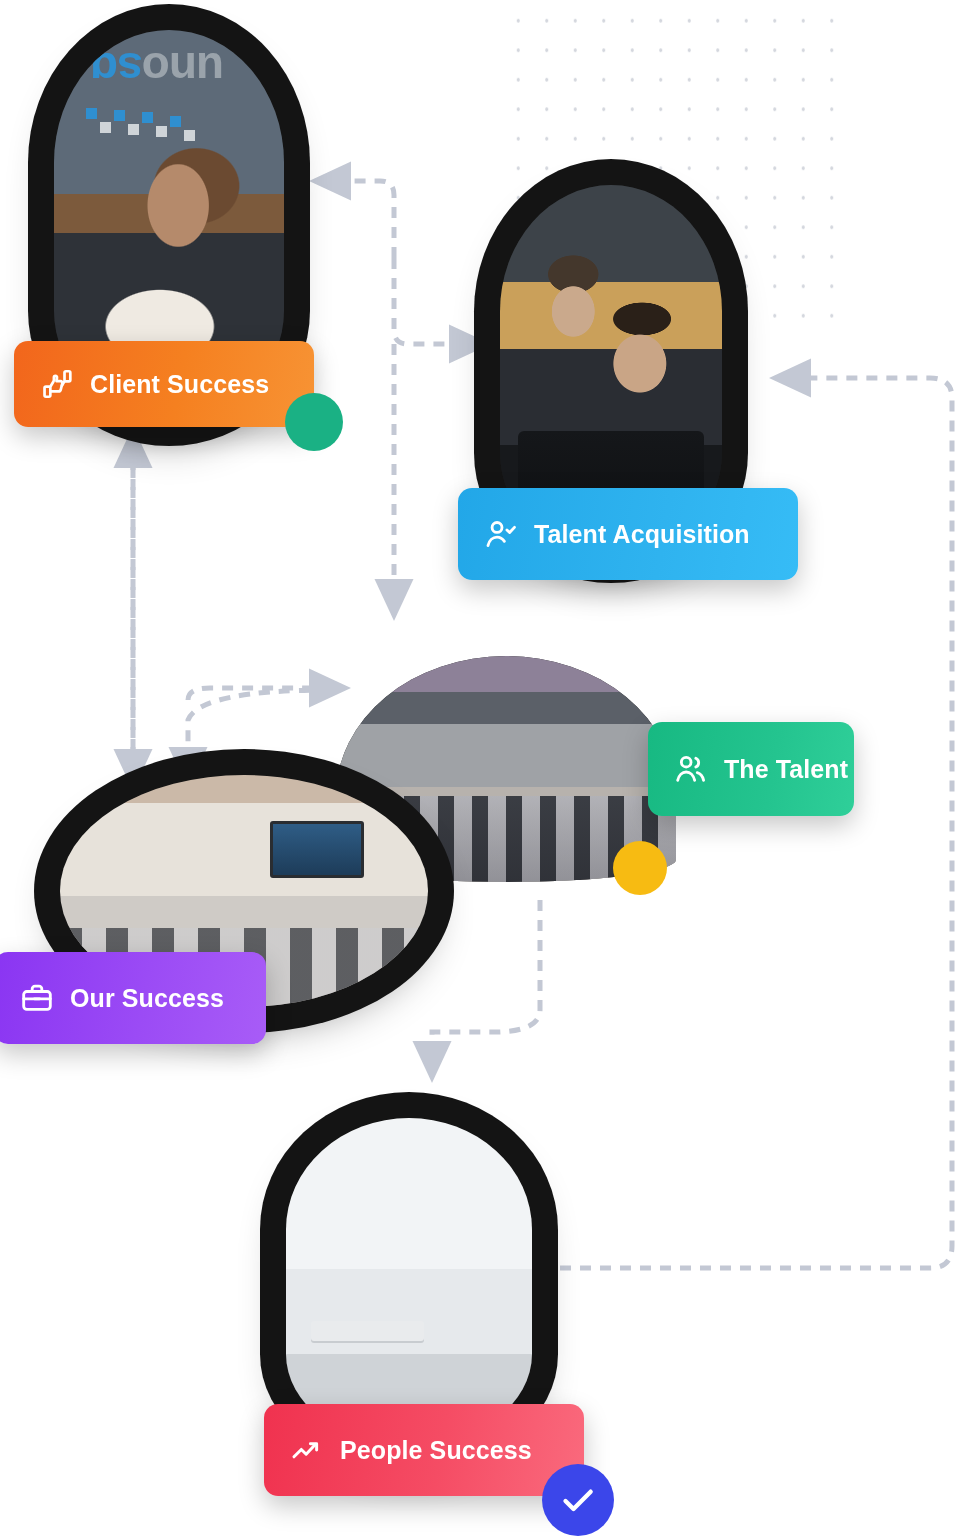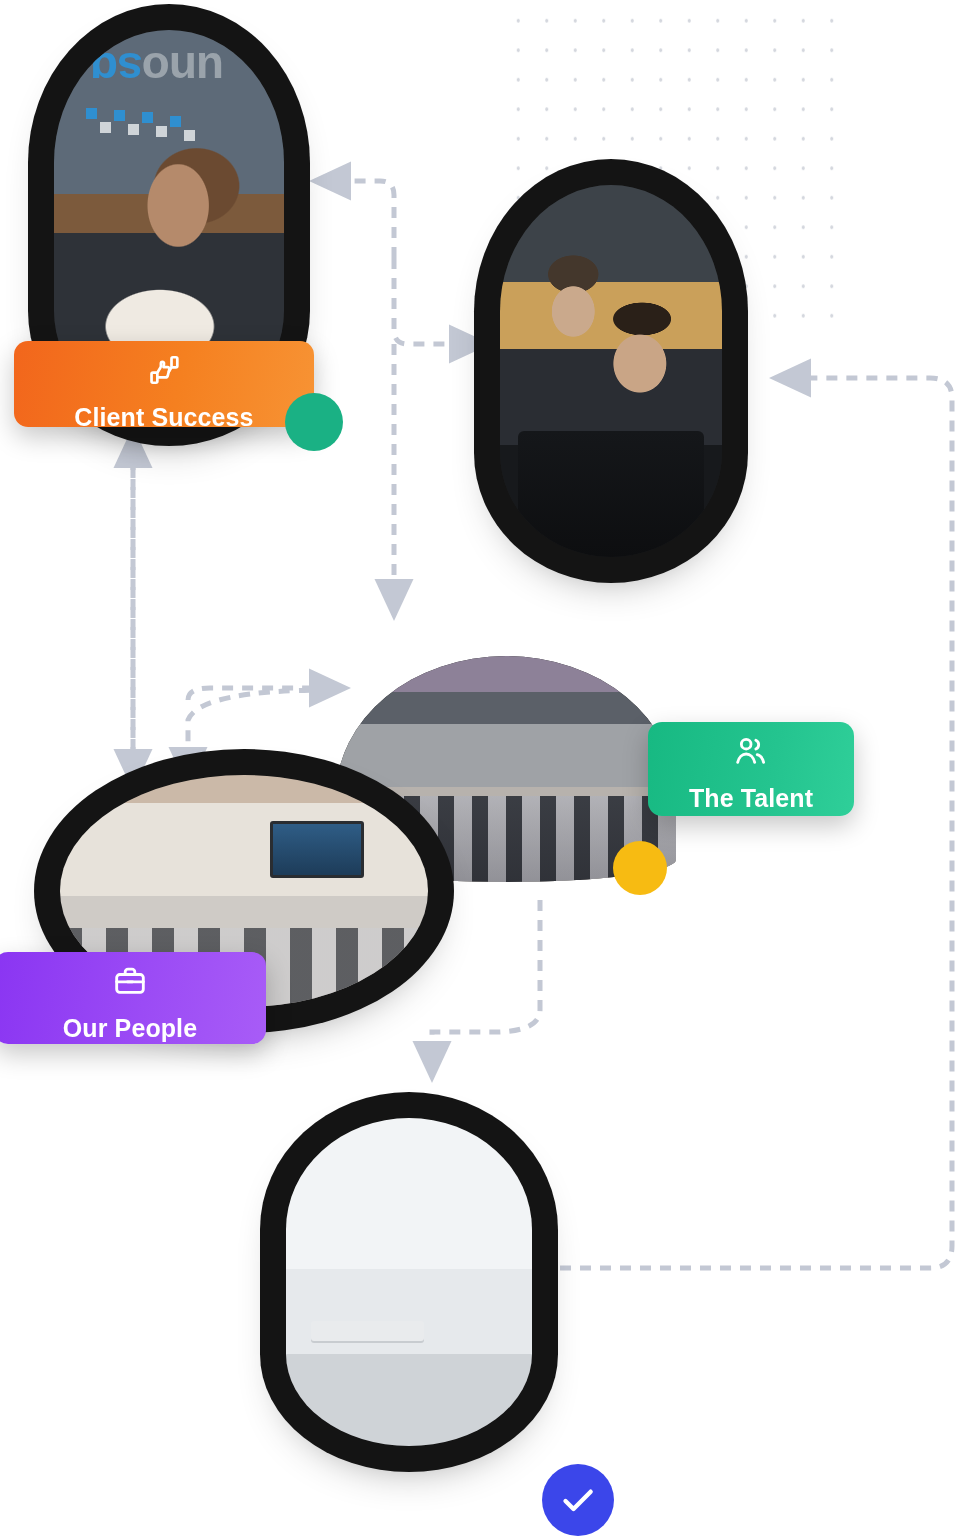--- a/index.html
+++ b/index.html
@@ -95,21 +95,21 @@
       radial-gradient(ellipse 36px 26px at 50% 47%, #b9834e 0 58%, transparent 60%),
       radial-gradient(ellipse 34px 40px at 76% 54%, #dcae8e 0 56%, transparent 58%),
       radial-gradient(ellipse 38px 26px at 77% 42%, #3b3540 0 58%, transparent 60%);
   }
   .ph-people:after{content:"";position:absolute;left:10%;top:62%;width:46%;height:6%;
     background:#e9ebed;border-radius:3px;box-shadow:0 2px 0 #c8ccd0;}
 
   
   .chip{position:absolute;display:flex;align-items:center;gap:16px;
     border-radius:14px;color:#fff;padding:12px 26px;box-sizing:border-box;
-    box-shadow:0 10px 26px rgba(0,0,0,.22);flex-direction:column;}
+    box-shadow:0 10px 26px rgba(0,0,0,.22);}
   .chip .ico{width:34px;height:34px;flex:0 0 34px;display:block;}
   .chip .txt{font-size:25px;font-weight:700;letter-spacing:.1px;white-space:nowrap;}
 
   .chip-client{left:14px;top:341px;width:300px;height:86px;
     background:linear-gradient(100deg,#f2661c 0%,#f58020 55%,#f79334 100%);}
   .chip-talent-acq{left:458px;top:488px;width:340px;height:92px;
     background:linear-gradient(100deg,#22a7e8 0%,#2fb3ef 60%,#36bcf6 100%);}
   .chip-the-talent{left:648px;top:722px;width:206px;height:94px;
     background:linear-gradient(100deg,#17b982 0%,#24c48f 60%,#2fcf99 100%);}
   .chip-our-clients{left:-6px;top:952px;width:272px;height:92px;
@@ -186,20 +186,28 @@
   <div class="badge badge-green"></div>
 
   <div class="arch" style="left:500px;top:185px;width:222px;height:372px;">
     <div class="frame">
       <div class="photo">
         <div class="ph ph-dev"></div>
       </div>
     </div>
   </div>
 
+  <div class="chip chip-talent-acq">
+    <svg class="ico" viewBox="0 0 24 24" fill="none" stroke="#fff" stroke-width="2" stroke-linecap="round" stroke-linejoin="round">
+      <circle cx="9.2" cy="7.4" r="3.5"></circle>
+      <path d="M2.8 20.2c.9-3.7 3.5-6 6.4-6 2 0 3.9 1.1 5.2 3"></path>
+      <path d="M16.2 9.1l1.9 1.9 3.4-3.7"></path>
+    </svg>
+    <span class="txt">Talent Acquisition</span>
+  </div>
 
   <div class="arch" style="left:336px;top:656px;width:340px;height:226px;">
     <div class="frame" style="border-radius:50% 50% 50% 50% / 62% 62% 10% 10%;box-shadow:none;">
       <div class="photo">
         <div class="ph ph-office"></div>
       </div>
     </div>
   </div>
 
   <div class="chip chip-the-talent">
@@ -221,31 +229,38 @@
     </div>
   </div>
 
   <div class="chip chip-our-clients">
     <svg class="ico" viewBox="0 0 24 24" fill="none" stroke="#fff" stroke-width="2" stroke-linecap="round" stroke-linejoin="round">
       <rect x="2.6" y="7.4" width="18.8" height="12.6" rx="2.2"></rect>
       <path d="M8.6 7.4V5.6a2 2 0 0 1 2-2h2.8a2 2 0 0 1 2 2v1.8"></path>
       <path d="M2.6 12.6h18.8"></path>
       <path d="M10.2 12.6h3.6"></path>
     </svg>
-    <span class="txt">Our People</span>
+    <span class="txt">Our Success</span>
   </div>
 
   <div class="arch" style="left:286px;top:1118px;width:246px;height:328px;">
     <div class="frame">
       <div class="photo">
         <div class="ph ph-people"></div>
       </div>
     </div>
   </div>
 
+  <div class="chip chip-people">
+    <svg class="ico" viewBox="0 0 24 24" fill="none" stroke="#fff" stroke-width="2.1" stroke-linecap="round" stroke-linejoin="round">
+      <path d="M2.8 16.8l5.2-5.2 3.4 3.4 6.6-7"></path>
+      <path d="M14.4 7.6h4.4v4.4"></path>
+    </svg>
+    <span class="txt">People Success</span>
+  </div>
 
   <div class="badge badge-blue">
     <svg width="40" height="40" viewBox="0 0 24 24" fill="none" stroke="#fff" stroke-width="2.6" stroke-linecap="round" stroke-linejoin="round">
       <path d="M4.5 12.6l4.8 4.8L19.6 7"></path>
     </svg>
   </div>
 
 </div>
 
 </body></html>

